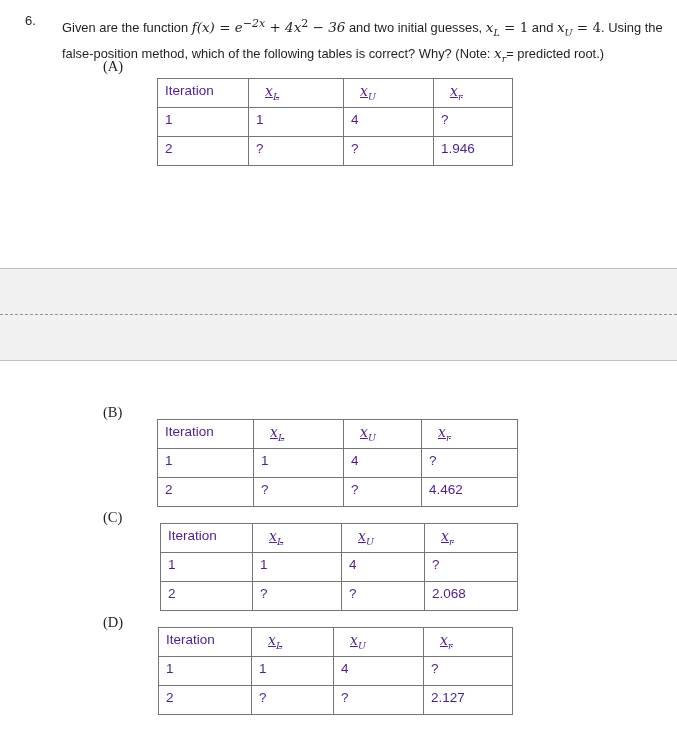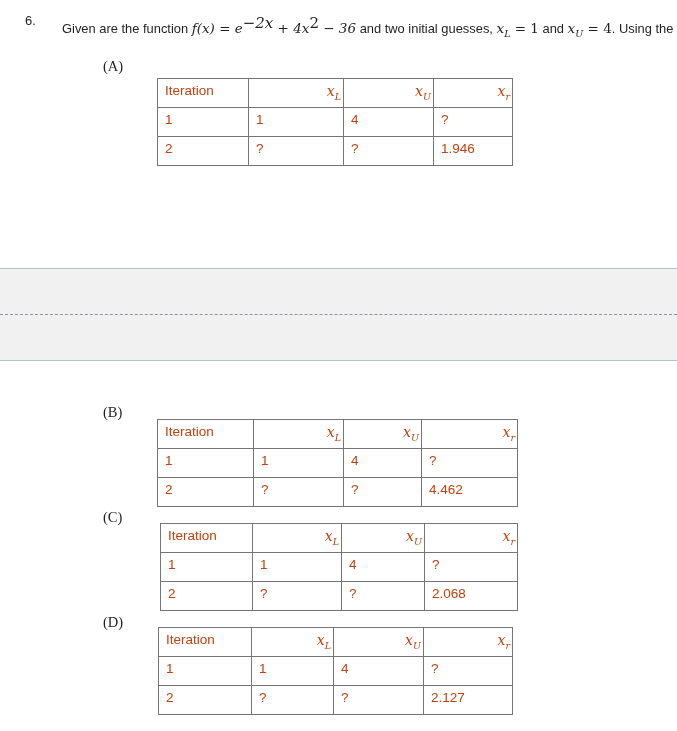--- a/index.html
+++ b/index.html
@@ -21,52 +21,52 @@
   .qtext {
     position: absolute; left: 62px; top: 13px;
     font-size: 12.9px; line-height: 21px;
     white-space: nowrap;
   }
   .m {
     font-family: "DejaVu Serif", "Liberation Serif", serif;
     font-size: 13.5px;
   }
   .i { font-style: italic; }
-  sup.m { font-size: 15px; }
+  sup.m { font-size: 11px; }
   sub.m { font-size: 9.5px; }
   .qtext sub.m, .grid sub.m { font-size: 9.5px; }
 
   
   .opt-label {
     position: absolute; left: 103px;
     font-family: "Liberation Serif", serif;
     font-size: 14.5px; color: #1f1f1f;
   }
   .lbl-a { top: 58px; }
   .lbl-b { top: 404px; }
   .lbl-c { top: 509px; }
   .lbl-d { top: 614px; }
 
   
   table.grid {
     position: absolute;
     border-collapse: collapse;
     table-layout: fixed;
     font-size: 13.5px;
-    color: #c2410c;
+    color: #4c1d95;
   }
   .grid td {
     border: 1px solid #757575;
     vertical-align: top;
     padding: 4px 2px 0 7px;
     height: 29px;
     box-sizing: border-box;
     overflow: hidden;
   }
-  .grid td.c { text-align: right; padding-left: 4px; }
+  .grid td.c { text-align: left; padding-left: 16px; text-decoration: underline; }
   .grid .hm { font-size: 14px; }
 
   #table-a { left: 157px; top: 78px; }
   #table-b { left: 157px; top: 419px; }
   #table-c { left: 160px; top: 523px; }
   #table-d { left: 158px; top: 627px; }
 
   
   .page-break {
     position: absolute;
@@ -85,20 +85,21 @@
 </style>
 </head>
 <body>
 
 <div class="page">
 
   <div class="qnum">6.</div>
 
   <div class="qtext">
     <div><span>Given are the function </span><span class="m i">f(x) = e</span><sup class="m i">−2x</sup><span class="m i"> + 4x</span><sup class="m">2</sup><span class="m i"> − 36</span><span> and two initial guesses, </span><span class="m i">x</span><sub class="m i">L</sub><span class="m"> = 1</span><span> and </span><span class="m i">x</span><sub class="m i">U</sub><span class="m"> = 4</span><span>. Using the</span></div>
+    <div><span>false-position method, which of the following tables is correct? Why? (Note: </span><span class="m i">x</span><sub class="m i">r</sub><span>= predicted root.)</span></div>
   </div>
 
   <div class="opt-label lbl-a">(A)</div>
   <table class="grid" id="table-a">
     <colgroup>
         <col style="width:91px">
         <col style="width:95px">
         <col style="width:90px">
         <col style="width:79px">
       </colgroup>

